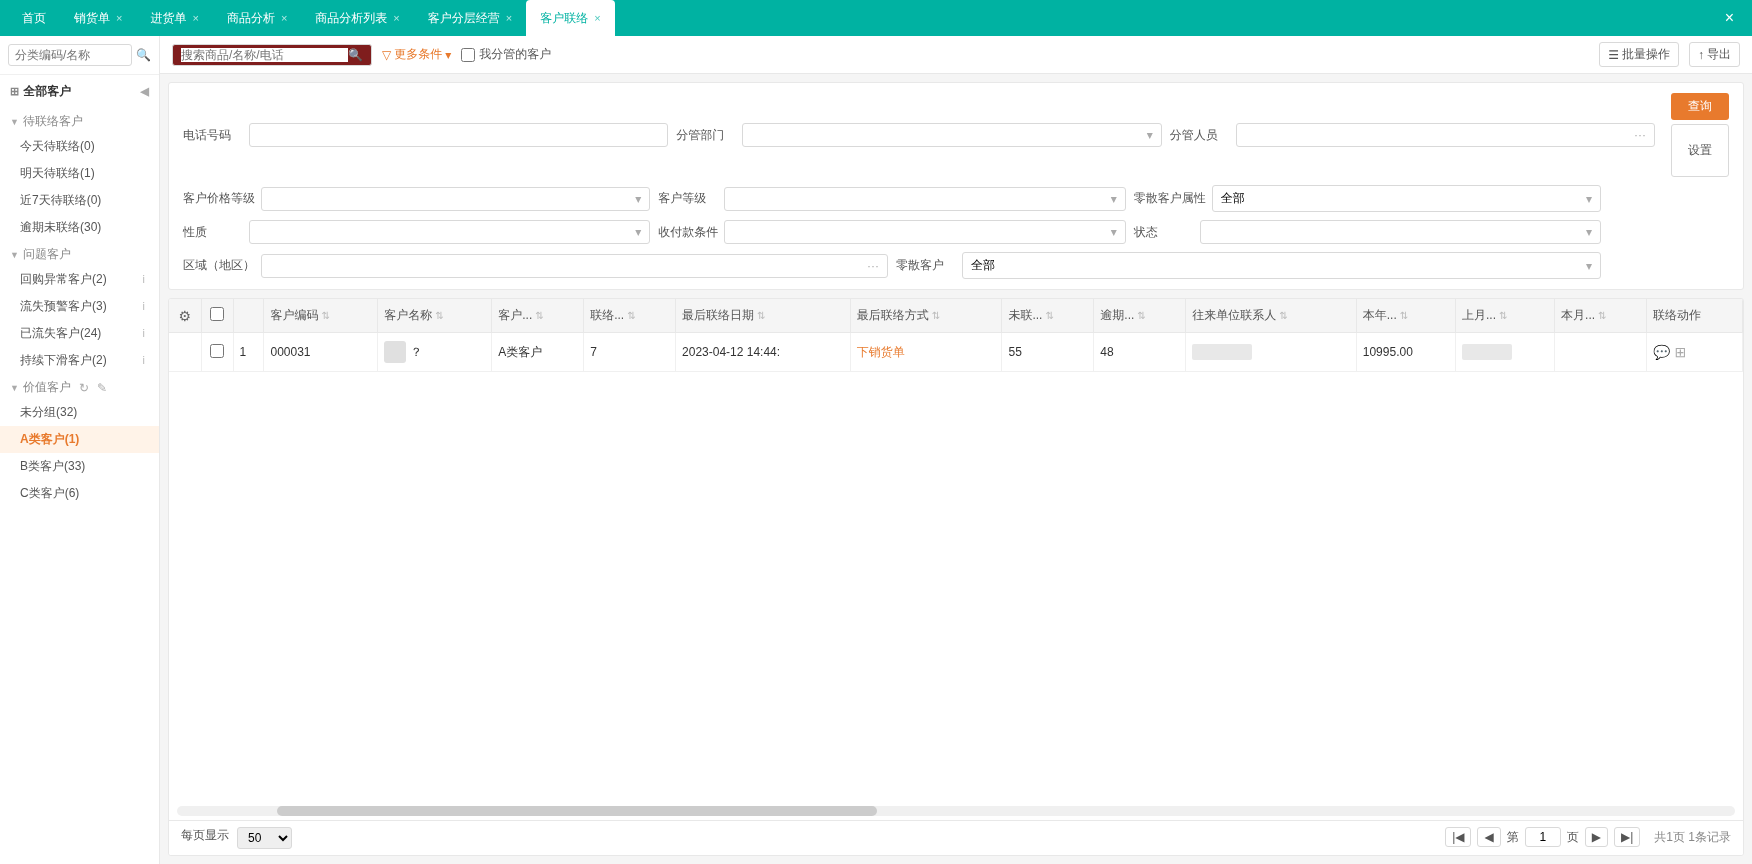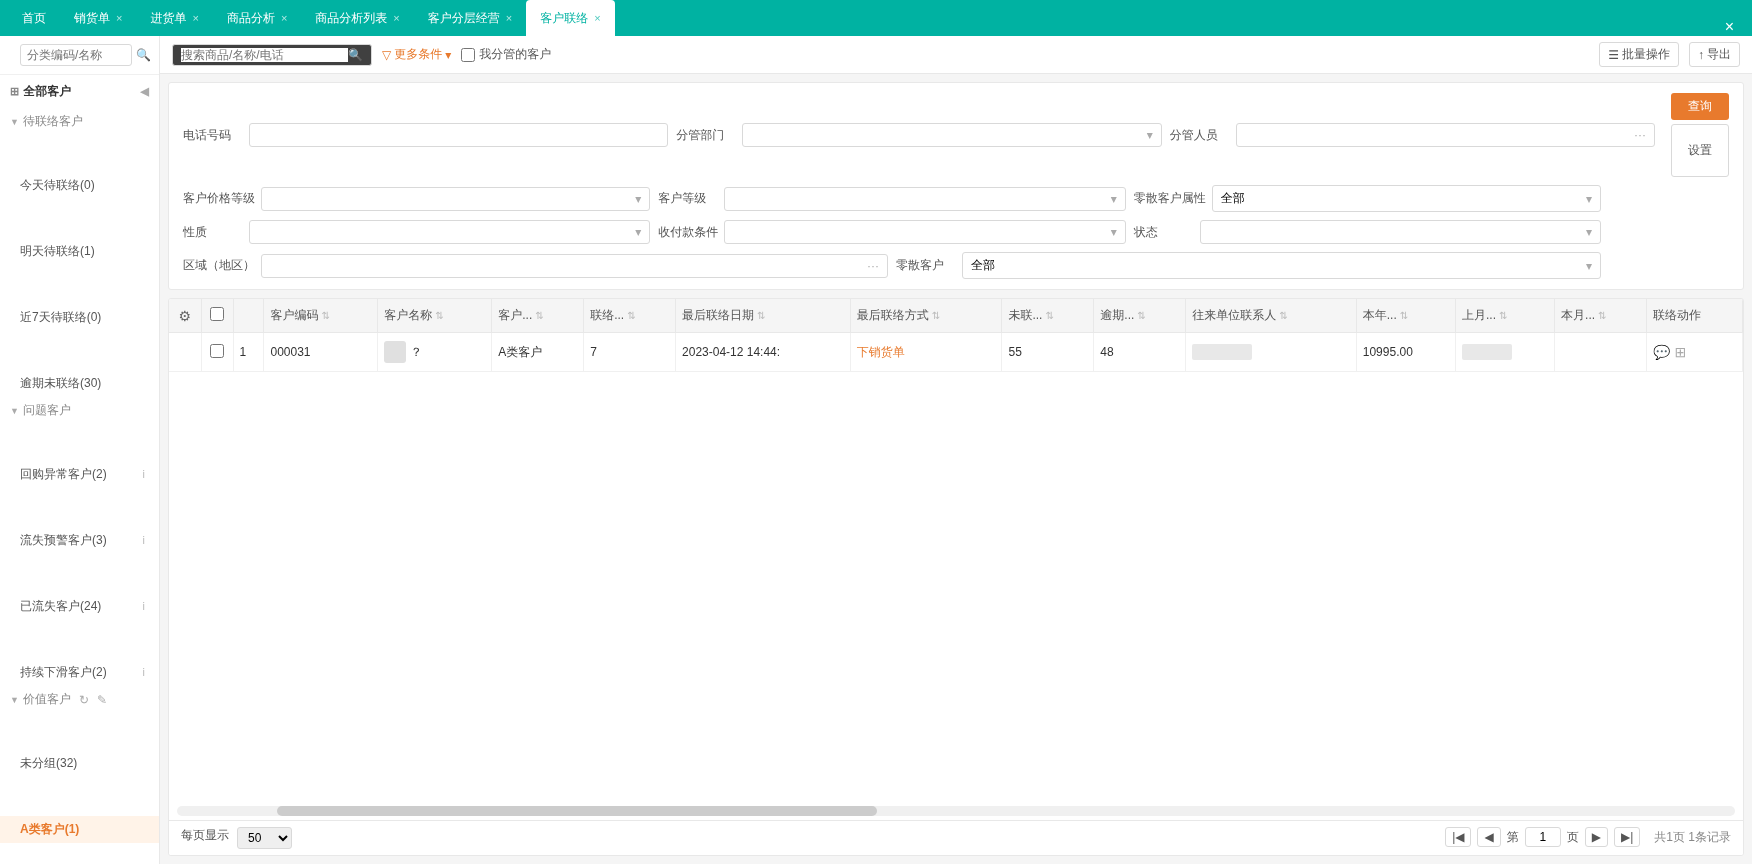--- a/index.html
+++ b/index.html
@@ -3,21 +3,21 @@
   <meta charset="utf-8">
   <style>
     * { box-sizing: border-box; margin: 0; padding: 0; font-family: 'Microsoft YaHei', Arial, sans-serif; font-size: 12px; }
     body { background: #f5f5f5; overflow: hidden; width: 1752px; height: 864px; }
 
     
     .top-nav {
       background: #00b2a2;
       height: 36px;
       display: flex;
-      align-items: flex-end;
+      align-items: center;
       padding: 0 8px;
       gap: 0;
     }
     .nav-tab {
       color: #fff;
       padding: 15px 14px;
       height: 36px;
       display: flex;
       align-items: center;
       cursor: pointer;
@@ -72,21 +72,20 @@
       align-items: center;
       border-bottom: 1px solid #f0f0f0;
     }
     .sidebar-search input {
       border: 1px solid #d9d9d9;
       border-radius: 3px;
       padding: 3px 6px;
       width: 100%;
       font-size: 12px;
       outline: none;
-      margin-left: 12px;
     }
     .sidebar-search .search-icon {
       color: #aaa;
       margin-left: 4px;
       cursor: pointer;
     }
     .sidebar-section-header {
       padding: 8px 10px;
       font-weight: bold;
       color: #333;
@@ -115,21 +114,20 @@
     .sidebar-group-label .tri {
       font-size: 9px;
       color: #aaa;
     }
     .sidebar-item {
       padding: 5px 14px 5px 20px;
       color: #555;
       cursor: pointer;
       display: flex;
       gap: 3px;
-      margin-top: 39px;
     }
     .sidebar-item.active {
       background: #fff3e8;
       color: #e87a2d;
       font-weight: bold;
     }
     .sidebar-item .info-icon {
       margin-left: auto;
       color: #bbb;
       font-size: 11px;
@@ -153,21 +151,21 @@
       gap: 10px;
       border-bottom: 1px solid #e8e8e8;
     }
     .toolbar-search {
       display: flex;
       align-items: center;
       border: 1px solid #d9d9d9;
       border-radius: 3px;
       padding: 3px 8px;
       width: 200px;
-      background: #404040;
+      background: #7f1d1d;
     }
     .toolbar-search input {
       border: none;
       outline: none;
       font-size: 12px;
       width: 100%;
     }
     .toolbar-search .s-icon { color: #aaa; }
     .more-conditions {
       color: #e87a2d;

